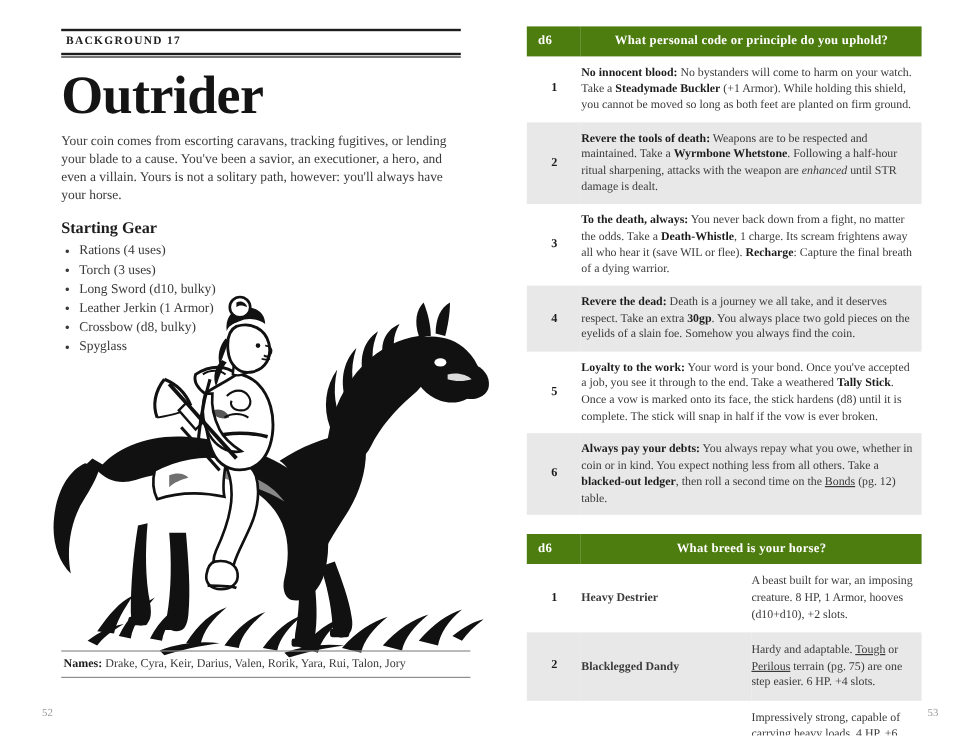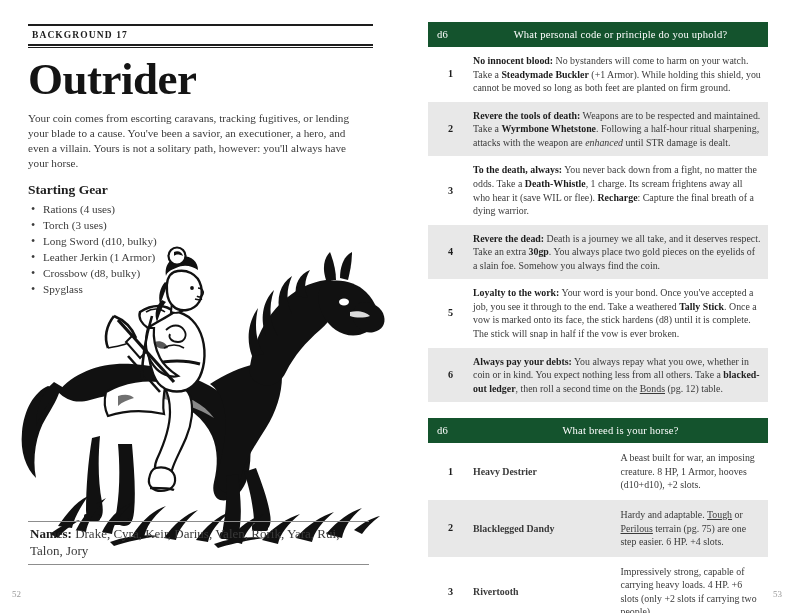--- a/index.html
+++ b/index.html
@@ -4,21 +4,21 @@
 <style>
   html,body{margin:0;padding:0;}
   body{
     width:794px;height:613px;
     background:#ffffff;
     font-family:"Liberation Serif", serif;
     color:#3a3a3a;
     overflow:hidden;
     position:relative;
   }
-  .spread{display:flex;width:794px;height:585px;box-sizing:border-box;}
+  .spread{display:flex;width:794px;height:585px;box-sizing:border-box;padding-left:23px;}
   .page{position:relative;box-sizing:border-box;height:613px;}
   .page-left{width:397px;padding:22px 24px 0 28px;}
   .page-right{width:397px;padding:22px 26px 0 31px;}
 
   
   .bg-label-wrap{margin-top:2px;}
   .rule-thick{height:2px;background:#1d1d1d;}
   .rule-thin{height:1px;background:#1d1d1d;margin-top:1px;}
   .bg-label{
     font-size:9.5px;font-weight:bold;letter-spacing:1.1px;
@@ -45,34 +45,34 @@
   
   .illo{
     position:absolute;left:14px;top:196px;width:372px;height:352px;
   }
   .illo svg{display:block;width:100%;height:100%;}
 
   
   .names-block{position:absolute;left:28px;bottom:48px;width:341px;}
   .names-rule-top{height:1px;background:#8d8d8d;}
   .names-rule-bot{height:1px;background:#8d8d8d;}
-  .names-text{font-size:13px;color:#3a3a3a;padding:4px 2px 4px 2px;line-height:1.3;}
+  .names-text{font-size:10px;color:#3a3a3a;padding:4px 2px 4px 2px;line-height:1.3;}
   .names-text b{color:#1d1d1d;}
 
   .folio{
     position:absolute;bottom:14px;font-size:9px;color:#9a9a9a;
     font-family:"Liberation Serif", serif;
   }
   .folio-left{left:12px;}
   .folio-right{right:12px;}
 
   
   .tbl{width:100%;border-collapse:collapse;margin-bottom:16px;table-layout:fixed;}
   .tbl thead th{
-    background:#14532d;color:#ffffff;font-size:10.6px;font-weight:normal;
+    background:#4d7c0f;color:#ffffff;font-size:10.6px;font-weight:bold;
     padding:7px 6px;text-align:center;letter-spacing:.2px;
   }
   .tbl thead th.die{width:30px;text-align:left;padding-left:9px;}
   .tbl td{
     font-size:9.9px;line-height:1.37;color:#3a3a3a;
     padding:7px 7px 7px 0;vertical-align:middle;
   }
   .tbl td.num{
     width:30px;text-align:center;font-weight:bold;color:#1d1d1d;
     font-size:10.2px;padding-left:0;padding-right:0;

